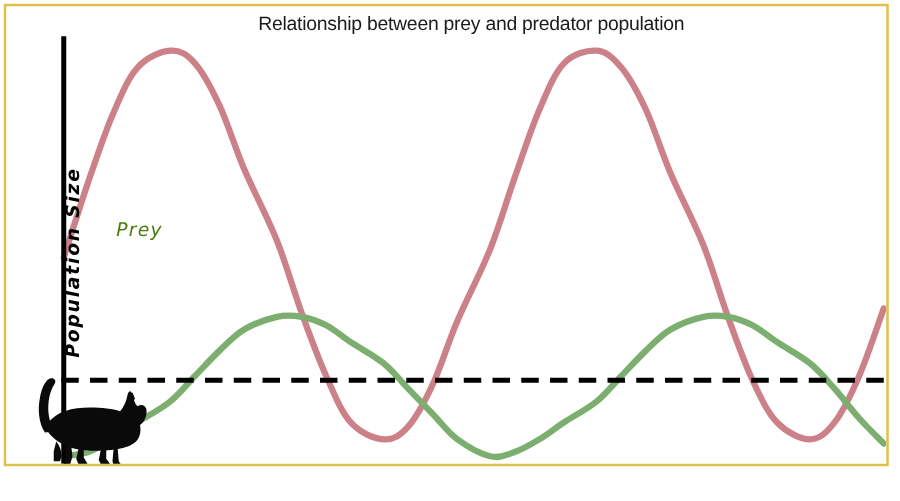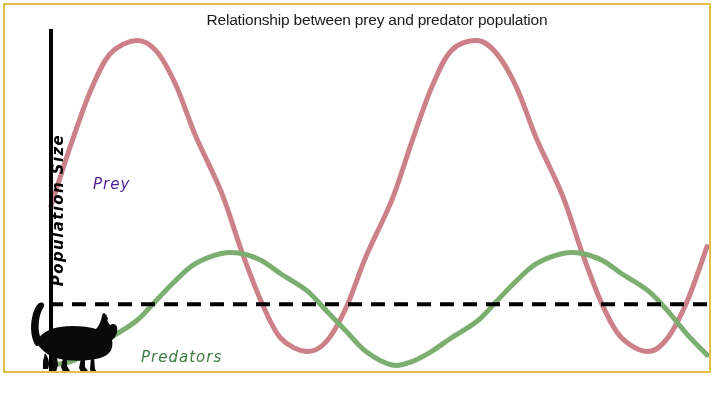--- a/index.html
+++ b/index.html
@@ -76,21 +76,21 @@
     position: absolute;
     font-family: "DejaVu Sans", sans-serif;
     font-size: 15px;
     font-style: italic;
     letter-spacing: 1px;
     white-space: nowrap;
   }
   #label-prey {
     left: 88px;
     top: 170px;
-    color: #4c1d95;
+    color: #4d7c0f;
   }
   #label-predators {
     left: 136px;
     top: 343px;
     color: #3f7a45;
   }
   
   #caption {
     position: absolute;
     left: 14px;
@@ -127,21 +127,20 @@
 
       <line id="y-axis-line" x1="46" y1="24" x2="46" y2="367" stroke="#000000" stroke-width="4"></line>
     </svg>
 
     <div id="chart-title">Relationship between prey and predator population</div>
 
     <div id="y-axis-label">Population Size</div>
 
     <div id="label-prey" class="series-label">Prey</div>
 
-    <div id="label-predators" class="series-label">Predators</div>
 
     <svg id="cat-icon" viewBox="0 0 96 76">
       <g fill="#0a0a0a">
 
         <path d="M11 47 C6 40 5 28 7 19 C8 13 10 8 13 5 C15 3 18 3 19 5 C20 7 18 9 17 11
                  C14 17 13 26 14 33 C15 39 17 43 19 46 Z"></path>
 
         <path d="M13 40 C20 30 33 27 47 27 C57 27 65 28 71 30
                  C74 27 76 22 77 17 C78 13 80 13 81 17 C82 21 83 24 85 26
                  C88 24 91 25 92 28 C93 33 91 38 87 41

